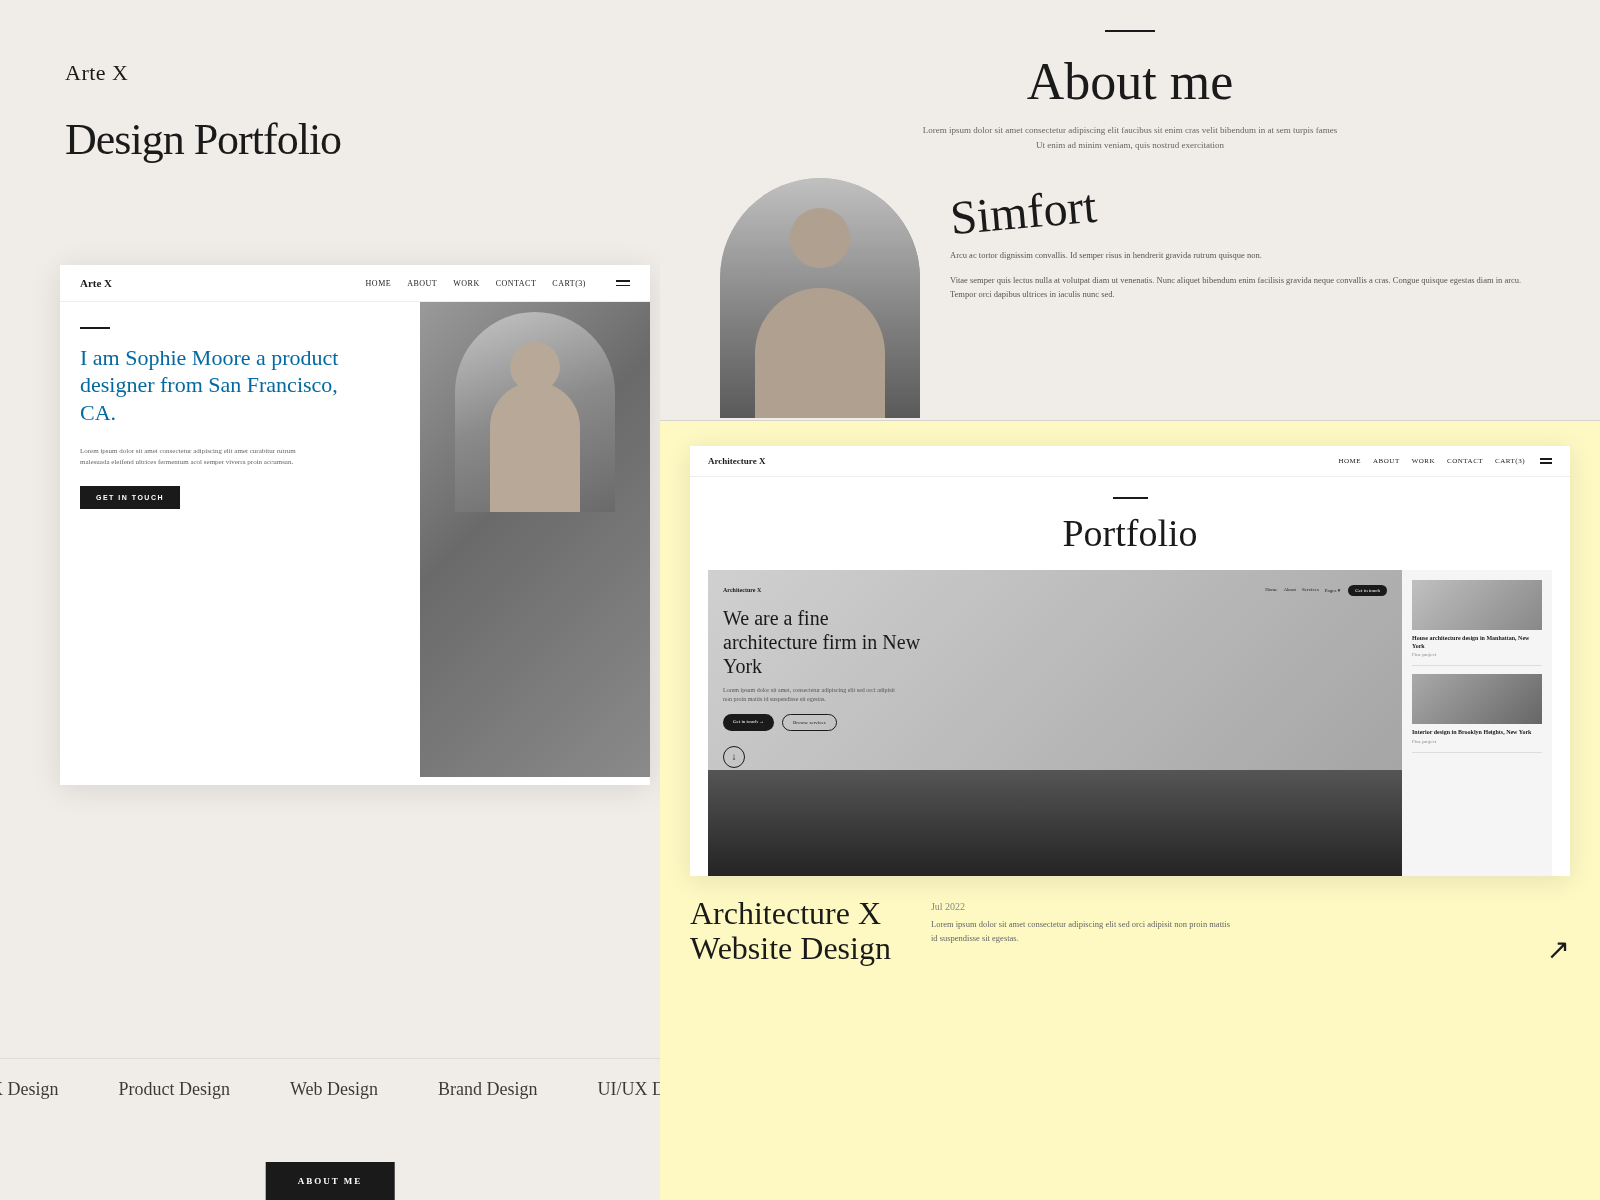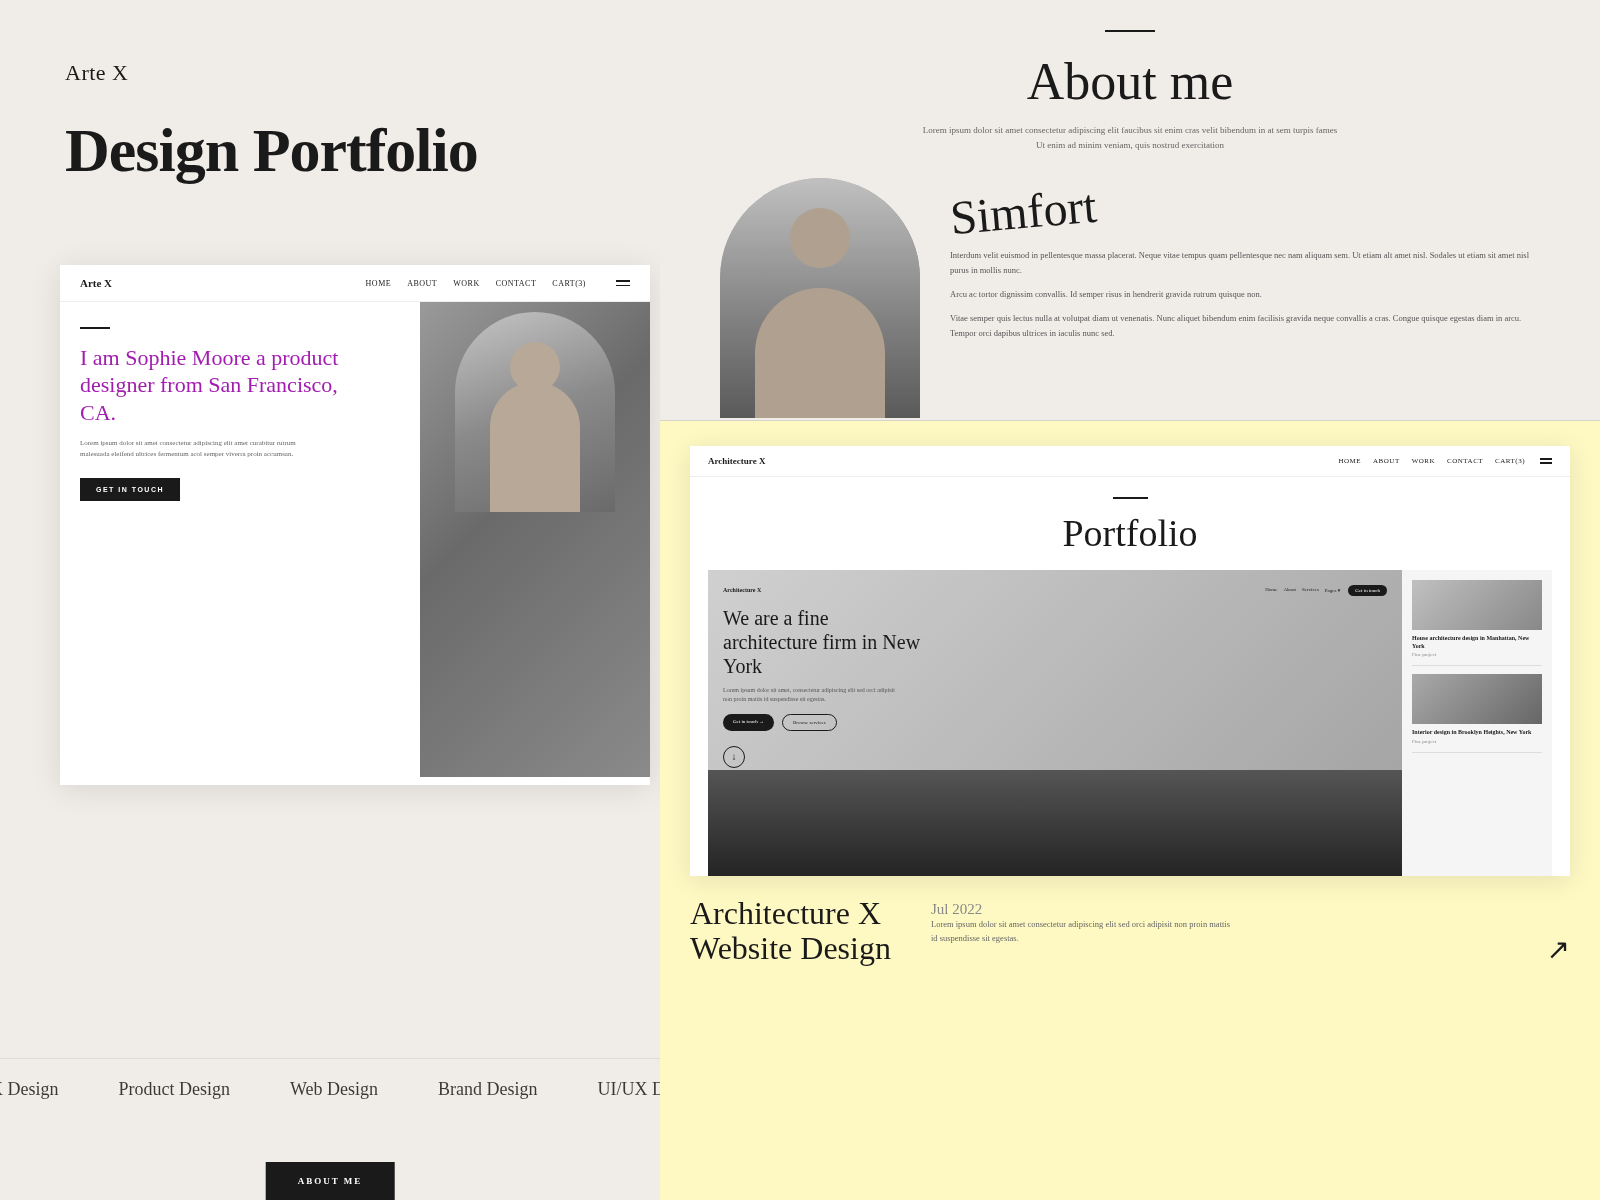--- a/index.html
+++ b/index.html
@@ -26,22 +26,22 @@
       font-family: Georgia, serif;
       font-size: 22px;
       font-weight: 400;
       color: #1a1a1a;
       margin-bottom: 30px;
       letter-spacing: 0.5px;
     }
 
     .main-title {
       font-family: Georgia, serif;
-      font-size: 62px;
-      font-weight: 700;
+      font-size: 44px;
+      font-weight: 400;
       color: #1a1a1a;
       line-height: 1.1;
       margin-bottom: 60px;
       letter-spacing: -1px;
     }
 
     
     .mockup-card {
       position: absolute;
       left: 60px;
@@ -103,24 +103,24 @@
     .mockup-divider {
       width: 30px;
       height: 1.5px;
       background: #1a1a1a;
       margin-bottom: 15px;
     }
 
     .mockup-headline {
       font-family: Georgia, serif;
       font-size: 22px;
-      color: #a21caf;
+      color: #0369a1;
       line-height: 1.25;
       max-width: 260px;
-      margin-bottom: 12px;
+      margin-bottom: 20px;
     }
 
     .mockup-paragraph {
       font-size: 7px;
       color: #666;
       line-height: 1.6;
       max-width: 220px;
       margin-bottom: 18px;
     }
 
@@ -523,22 +523,23 @@
     }
 
     .portfolio-project-title {
       font-family: Georgia, serif;
       font-size: 32px;
       color: #1a1a1a;
       line-height: 1.1;
     }
 
     .portfolio-date {
-      font-size: 15px;
+      font-size: 10px;
       color: #888;
+      margin-bottom: 6px;
     }
 
     .portfolio-desc {
       font-size: 8.5px;
       color: #666;
       line-height: 1.6;
       max-width: 300px;
     }
 
     .portfolio-arrow {
@@ -646,21 +647,20 @@
 
       <div class="about-photo">
         <div style="position:absolute;bottom:0;left:50%;transform:translateX(-50%);width:100%;height:100%;background:linear-gradient(180deg,#c0c0c0 0%,#808080 60%,#5a5a5a 100%);border-radius:100px 100px 0 0;">
           <div style="position:absolute;top:30px;left:50%;transform:translateX(-50%);width:60px;height:60px;background:#b0a090;border-radius:50%;"></div>
           <div style="position:absolute;bottom:0;left:50%;transform:translateX(-50%);width:130px;height:130px;background:#b0a090;border-radius:65px 65px 0 0;"></div>
         </div>
       </div>
 
       <div class="about-right-content">
         <div class="signature" style="font-family:'Brush Script MT',cursive;font-size:48px;color:#1a1a1a;margin-bottom:12px;transform:rotate(-5deg);display:inline-block;">Simfort</div>
-        <div class="about-text-block">Interdum velit euismod in pellentesque massa placerat. Neque vitae tempus quam pellentesque nec nam aliquam sem. Ut etiam alt amet nisl. Sodales ut etiam sit amet nisl purus in mollis nunc.</div>
         <div class="about-text-block">Arcu ac tortor dignissim convallis. Id semper risus in hendrerit gravida rutrum quisque non.</div>
         <div class="about-text-block">Vitae semper quis lectus nulla at volutpat diam ut venenatis. Nunc aliquet bibendum enim facilisis gravida neque convallis a cras. Congue quisque egestas diam in arcu. Tempor orci dapibus ultrices in iaculis nunc sed.</div>
       </div>
     </div>
   </div>
 
   <div style="position:absolute;top:420px;left:0;right:0;height:1px;background:#d8d4ce;"></div>
 
   <div class="portfolio-section">
 

